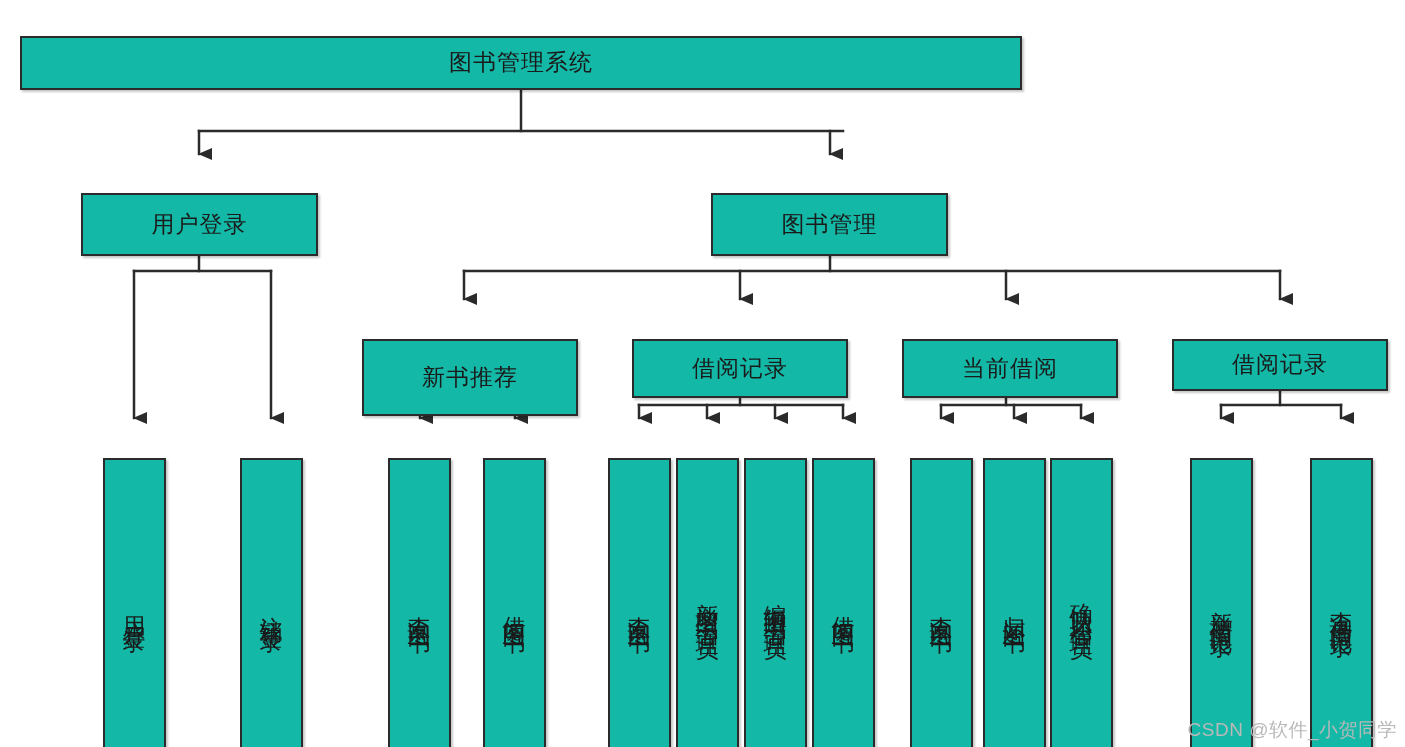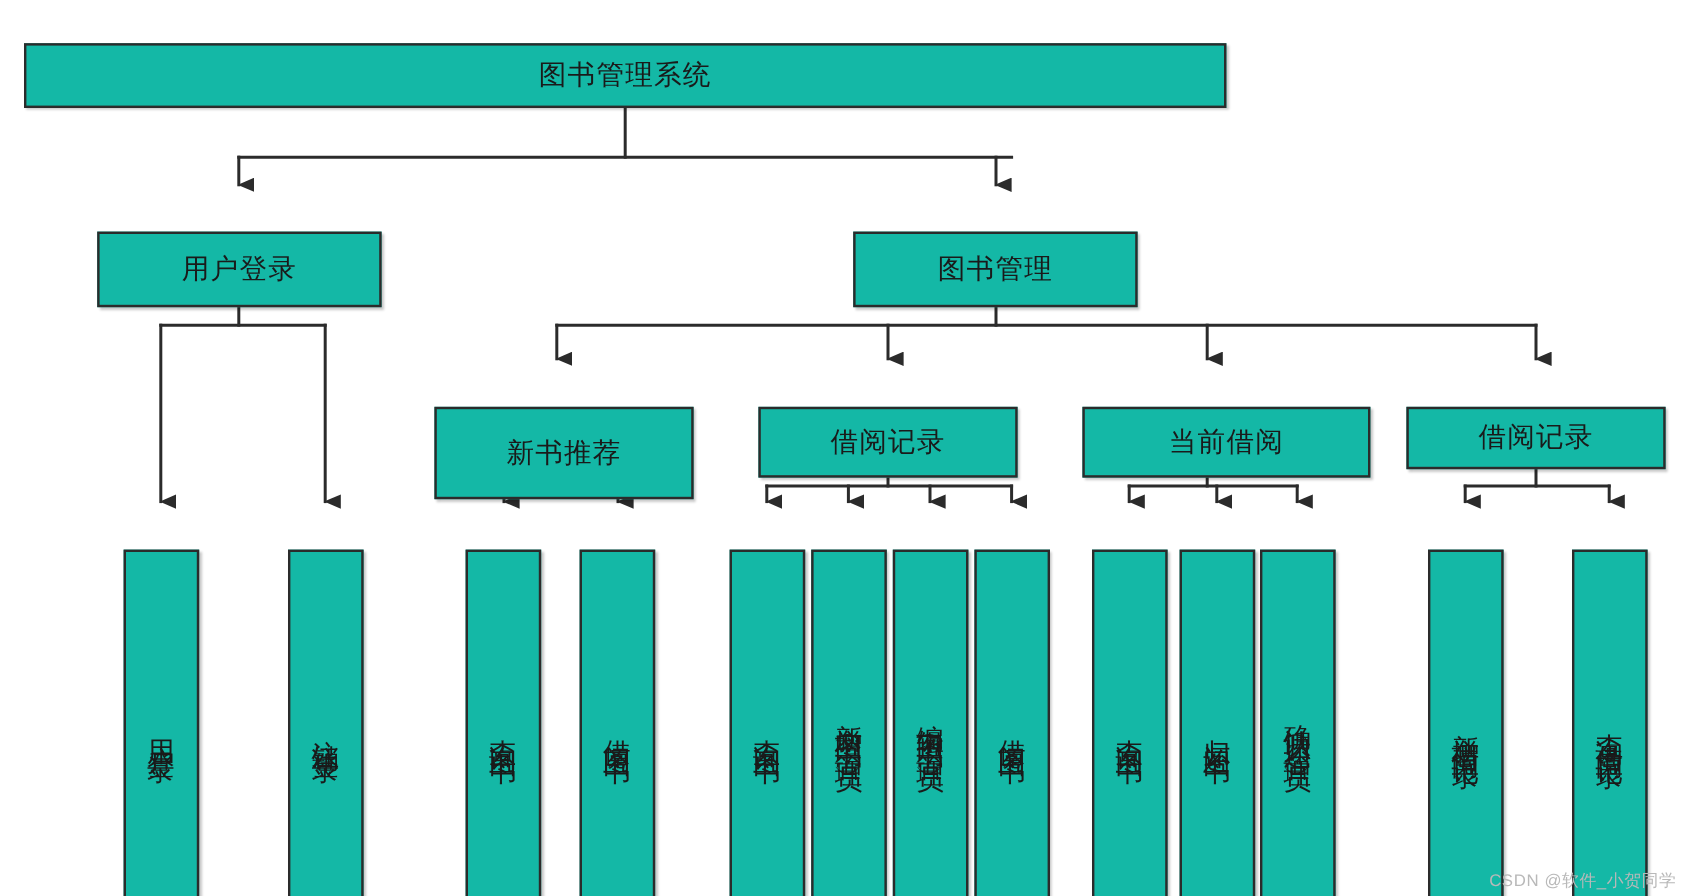--- a/index.html
+++ b/index.html
@@ -56,21 +56,21 @@
     text-orientation: upright;
     letter-spacing: 5px;
     line-height: 1.05;
     white-space: nowrap;
     text-align: center;
   }
   .watermark {
     position: absolute;
     right: 8px;
     bottom: 4px;
-    font-size: 14px;
+    font-size: 19px;
     color: #b9b9b9;
     letter-spacing: 0.5px;
     white-space: nowrap;
     user-select: none;
   }
 </style>
 </head>
 <body>
 
 <div id="diagram-root">
@@ -135,21 +135,21 @@
   <div class="node h" style="left:711px; top:170px; width:237px; height:63px;">
     <span>图书管理</span>
   </div>
 
   <div class="node h" style="left:362px; top:316px; width:216px; height:77px;">
     <span>新书推荐</span>
   </div>
   <div class="node h" style="left:632px; top:316px; width:216px; height:59px;">
     <span>借阅记录</span>
   </div>
-  <div class="node h" style="left:902px; top:316px; width:240px; height:59px;">
+  <div class="node h" style="left:902px; top:316px; width:216px; height:59px;">
     <span>当前借阅</span>
   </div>
   <div class="node h" style="left:1172px; top:316px; width:216px; height:52px;">
     <span>借阅记录</span>
   </div>
 
   <div class="node v" style="left:103px; top:435px; width:63px; height:299px;">
     <span class="vtext">用户登录</span>
   </div>
   <div class="node v" style="left:240px; top:435px; width:63px; height:299px;">

